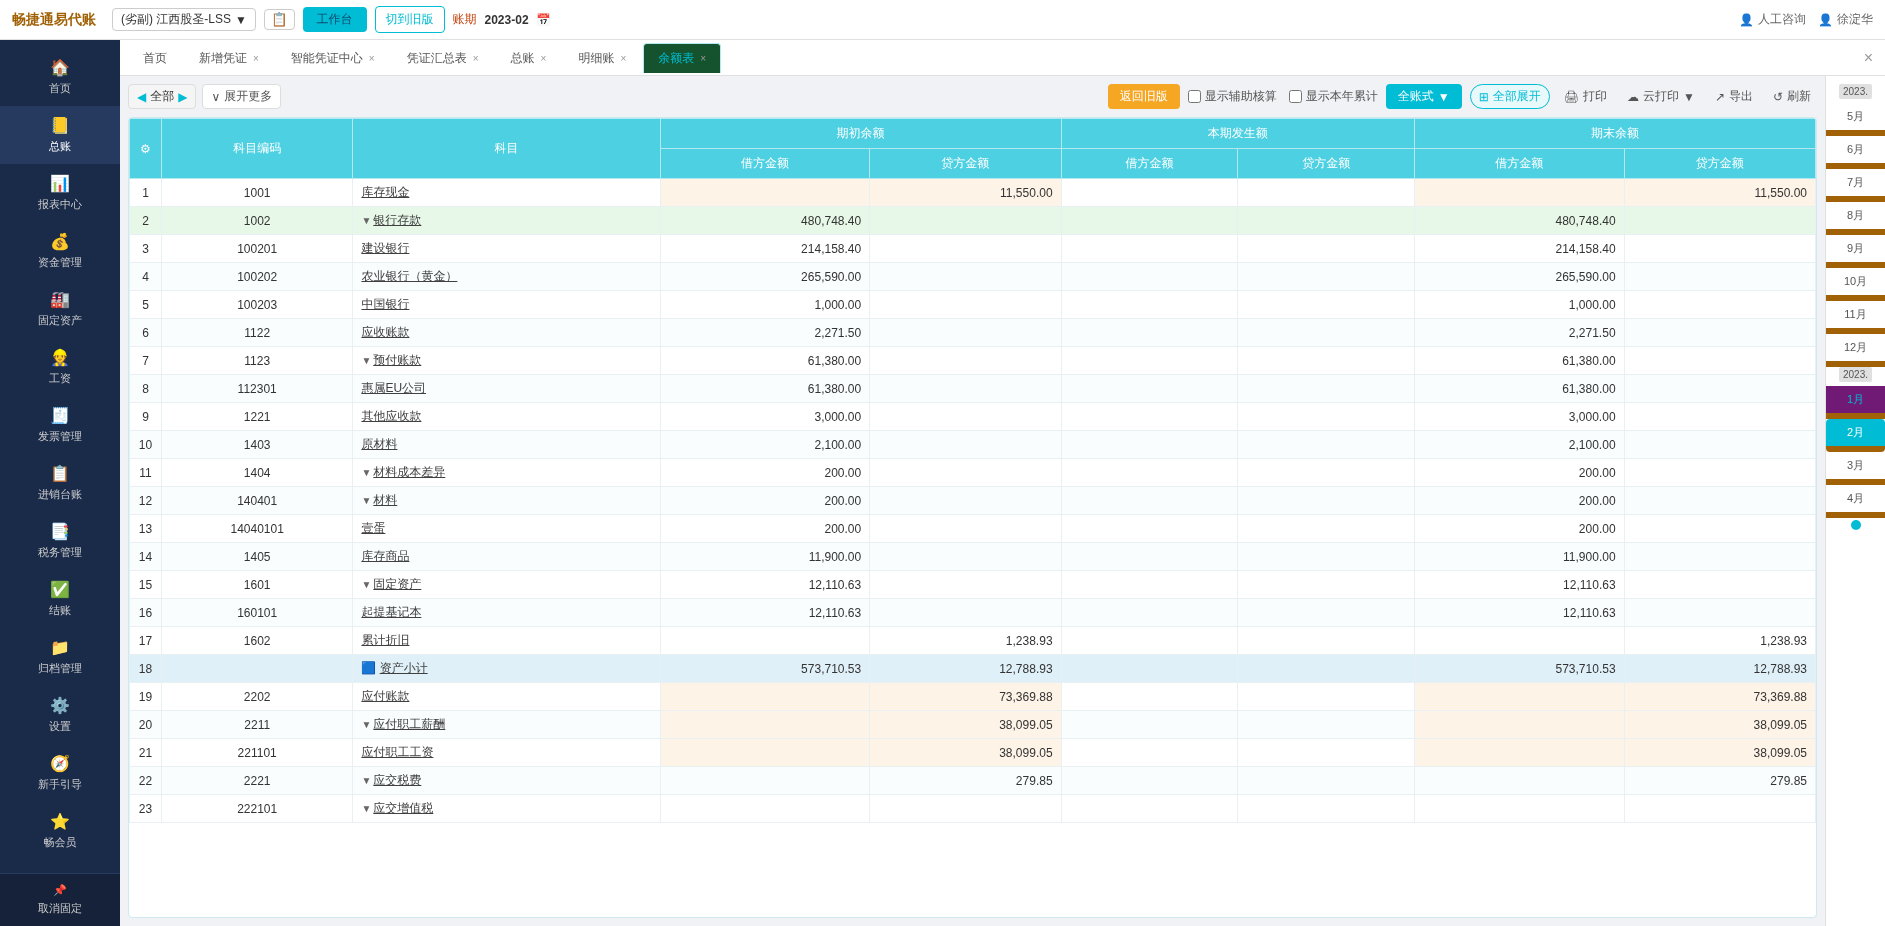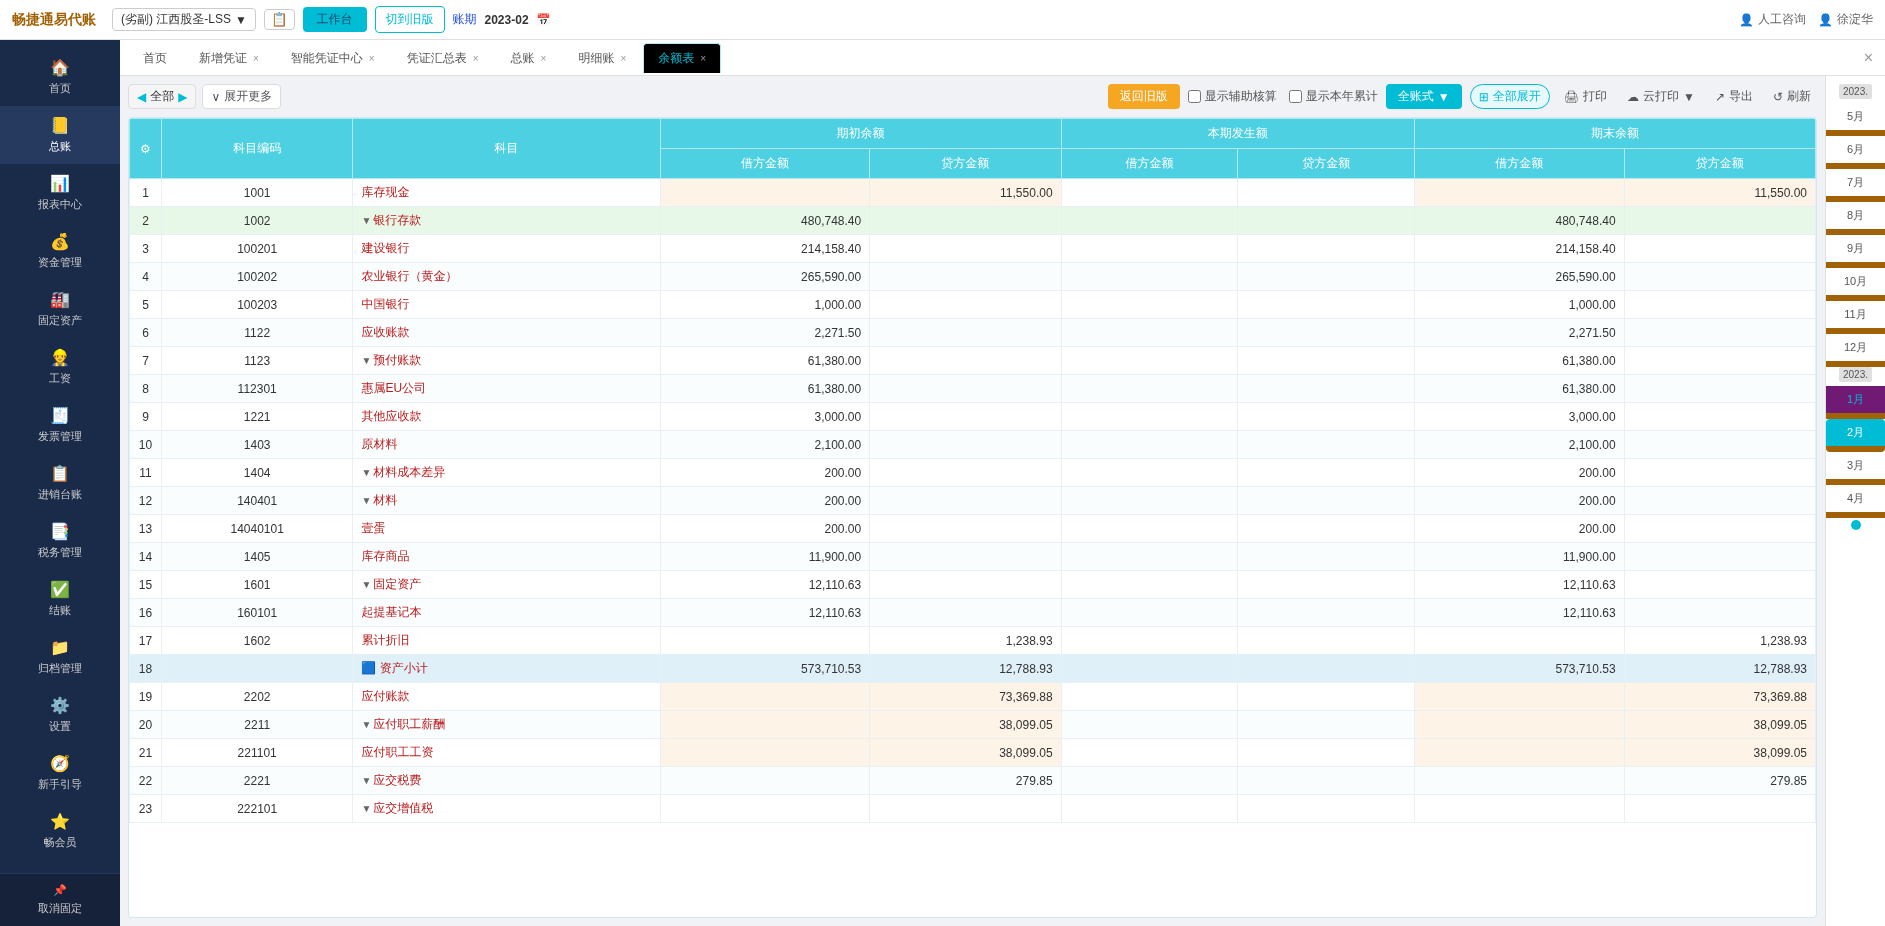--- a/index.html
+++ b/index.html
@@ -5,42 +5,42 @@
     * { box-sizing: border-box; margin: 0; padding: 0; }
     body { font-family: 'Microsoft YaHei', Arial, sans-serif; font-size: 12px; background: #f0f2f5; color: #333; overflow: hidden; height: 926px; }
 
     
     .top-bar { height: 40px; background: #fff; border-bottom: 1px solid #e0e0e0; display: flex; align-items: center; padding: 0 12px; gap: 8px; }
     .app-logo { color: #a16207; font-weight: bold; font-size: 14px; margin-right: 8px; }
     .company-selector { display: flex; align-items: center; border: 1px solid #ccc; border-radius: 4px; padding: 2px 8px; font-size: 12px; gap: 4px; background: #fff; cursor: pointer; }
     .copy-btn { border: 1px solid #ccc; border-radius: 4px; padding: 2px 6px; cursor: pointer; background: #fff; }
     .workbench-btn { background: #00bcd4; color: #0c4a6e; border: none; border-radius: 4px; padding: 4px 14px; cursor: pointer; font-size: 12px; }
     .old-version-btn { border: 1px solid #00bcd4; color: #00bcd4; background: #fff; border-radius: 4px; padding: 4px 10px; cursor: pointer; font-size: 12px; }
-    .period-label { font-size: 12px; color: #1d4ed8; }
+    .period-label { font-size: 12px; color: #c2410c; }
     .period-val { font-size: 12px; font-weight: bold; }
     .top-right { margin-left: auto; display: flex; align-items: center; gap: 12px; font-size: 12px; color: #666; }
     .user-service { display: flex; align-items: center; gap: 4px; cursor: pointer; }
     .user-name { display: flex; align-items: center; gap: 4px; cursor: pointer; }
 
     
     .layout { display: flex; height: calc(926px - 40px); }
     .sidebar { width: 120px; background: #1a2b4a; color: #fff; display: flex; flex-direction: column; align-items: center; padding-top: 8px; flex-shrink: 0; }
     .sidebar-item { width: 100%; display: flex; flex-direction: column; align-items: center; padding: 10px 0; cursor: pointer; font-size: 11px; gap: 4px; color: #ccc; }
     .sidebar-item:hover, .sidebar-item.active { background: #253a5e; color: #fff; }
     .sidebar-item .icon { font-size: 16px; }
     .sidebar-bottom { margin-top: auto; width: 100%; }
     .sidebar-item-fix { background: #162239; border-top: 1px solid #253a5e; }
 
     
     .main { flex: 1; display: flex; flex-direction: column; overflow: hidden; background: #f0f2f5; }
 
     
     .tab-bar { background: #fff; border-bottom: 1px solid #e0e0e0; display: flex; align-items: center; padding: 0 8px; height: 36px; gap: 2px; }
     .tab { padding: 6px 14px; border-radius: 4px 4px 0 0; cursor: pointer; font-size: 12px; display: flex; align-items: center; gap: 6px; border: 1px solid transparent; border-bottom: none; }
-    .tab.active { background: #000000; border-color: #b2e8f0; color: #00bcd4; }
+    .tab.active { background: #14532d; border-color: #b2e8f0; color: #00bcd4; }
     .tab:not(.active) { color: #555; }
     .tab-close { font-size: 10px; color: #999; cursor: pointer; }
     .tab-bar-close { margin-left: auto; font-size: 16px; color: #999; cursor: pointer; padding: 0 4px; }
 
     
     .content-area { flex: 1; display: flex; overflow: hidden; }
     .ledger-container { flex: 1; display: flex; flex-direction: column; overflow: hidden; padding: 8px; }
 
     
     .toolbar { display: flex; align-items: center; gap: 8px; margin-bottom: 8px; flex-wrap: wrap; }
@@ -60,21 +60,21 @@
     .table-wrapper { flex: 1; overflow: auto; border: 1px solid #d0e8f0; border-radius: 4px; background: #fff; }
     table { width: 100%; border-collapse: collapse; font-size: 12px; }
     thead tr th { background: #4dd0e1; color: #fff; text-align: center; padding: 6px 8px; border: 1px solid #b2e8f0; font-weight: normal; position: sticky; top: 0; z-index: 2; }
     thead tr.subheader th { background: #4dd0e1; }
     tbody tr td { padding: 5px 8px; border: 1px solid #e8f0f4; text-align: center; }
     tbody tr:nth-child(even) { background: #f9fdfe; }
     .row-green { background: #e8f8e8 !important; }
     .row-subtotal { background: #e0f0f8 !important; }
     .td-left { text-align: left; }
     .td-right { text-align: right; }
-    .link-text { color: #b91c1c; cursor: pointer; }
+    .link-text { color: #404040; cursor: pointer; text-decoration: underline; }
     .expand-icon { color: #666; font-size: 10px; margin-right: 2px; }
     .settings-icon-cell { width: 32px; }
 
     
     .right-panel { width: 60px; background: #fff; border-left: 1px solid #e0e0e0; display: flex; flex-direction: column; align-items: center; padding-top: 8px; font-size: 11px; color: #555; overflow-y: auto; }
     .right-panel-year { background: #e0e0e0; padding: 2px 4px; border-radius: 2px; margin-bottom: 4px; font-size: 10px; }
     .right-panel-month { padding: 6px 4px; cursor: pointer; text-align: center; border-bottom: 6px solid #a16207; width: 100%; }
     .right-panel-month.active { background: #00bcd4; color: #fff; border-radius: 4px; }
     .right-panel-month.current { background: #701a75; color: #00bcd4; font-weight: normal; }
     .circle-indicator { width: 10px; height: 10px; border-radius: 50%; background: #ccc; margin: 2px auto; }

